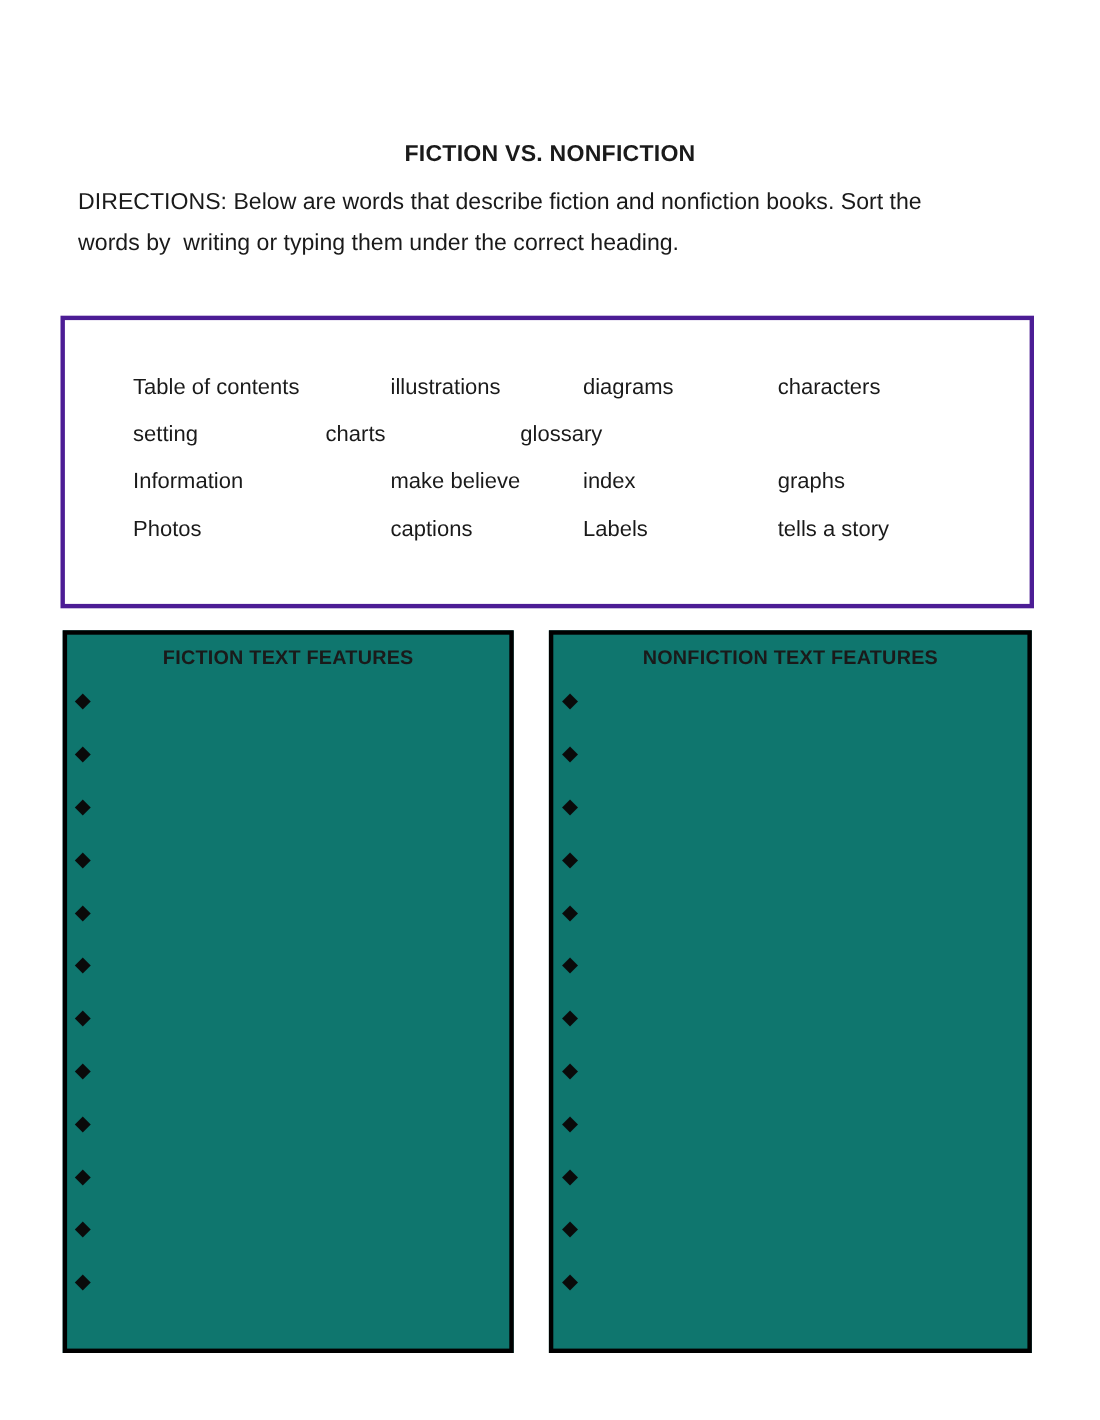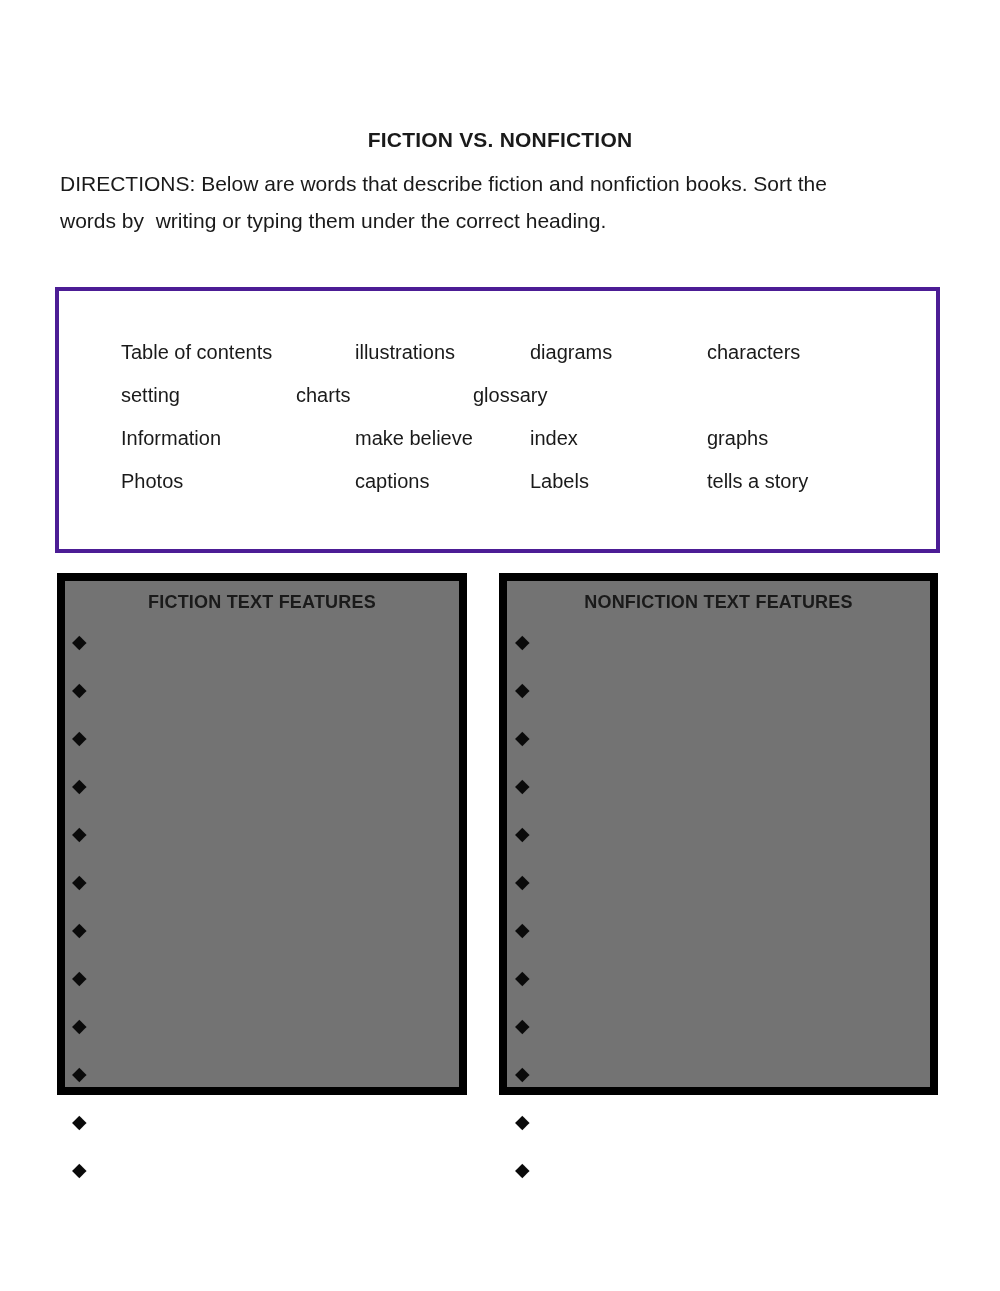--- a/index.html
+++ b/index.html
@@ -20,42 +20,42 @@
     font-weight:bold;
     letter-spacing:0.2px;
   }
 
   .directions {
     position:absolute;
     top:165px; left:60px; width:900px;
     font-size:21px;
     line-height:37px;
   }
-  .directions .dir-line { display:block; white-space:pre; }
+  .directions .dir-line { display:block; white-space:pre;margin-left:11px; }
 
   .word-bank {
     position:absolute;
     left:55px; top:287px;
     width:885px; height:266px;
     border:4px solid #4c1d95;
     background:#ffffff;
   }
   .wb-rows { padding:40px 0 0 62px; }
   .wb-row { display:flex; height:43px; align-items:center; font-size:20px; }
   .wb-cell { display:block; }
   .wb-c1 { width:234px; }
   .wb-c2 { width:175px; }
   .wb-c3 { width:177px; }
   .wb-c4 { flex:1; }
 
   .feature-box {
     position:absolute;
-    top:573px; height:522px;
-    border:8px solid #000000;
-    background:#737373;
+    top:573px; height:657px;
+    border:4px solid #000000;
+    background:#0f766e;
   }
   .fiction-box { left:57px; width:410px; }
   .nonfiction-box { left:499px; width:439px; }
 
   .feature-heading {
     margin-top:10px;
     text-align:center;
     font-size:18px;
     font-weight:bold;
     letter-spacing:0.2px;

